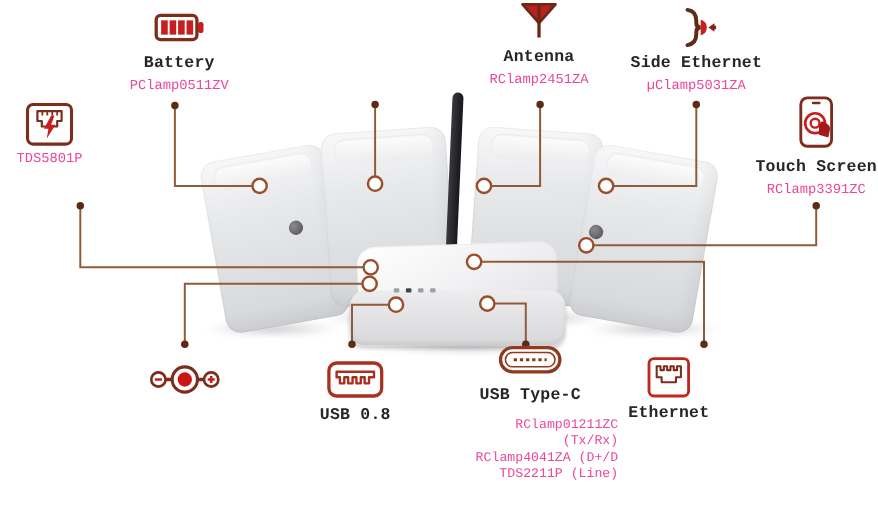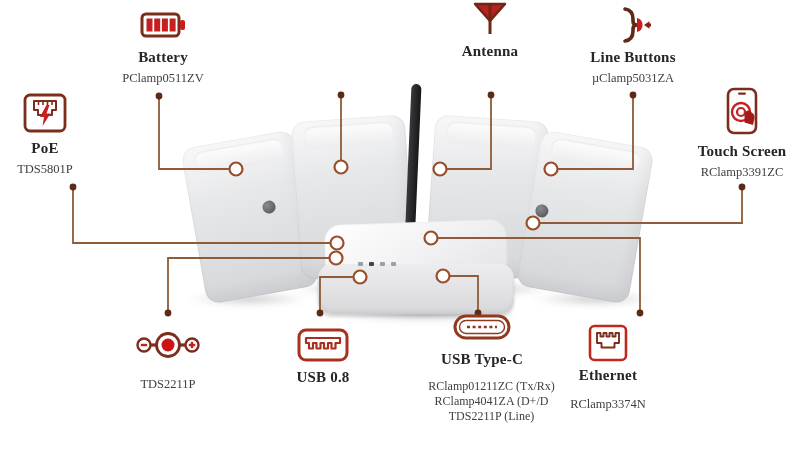--- a/index.html
+++ b/index.html
@@ -1,26 +1,26 @@
 <!DOCTYPE html>
 <html><head>
 <meta charset="utf-8">
 <style>
   html,body{margin:0;padding:0;background:#ffffff;}
   .stage{position:relative;width:798px;height:470px;background:#ffffff;overflow:hidden;
-         font-family:Liberation Serif, serif;}
+         font-family:Liberation Mono, monospace;}
   
   .callout{position:absolute;text-align:center;}
   .callout .icon{height:38px;display:flex;align-items:center;justify-content:center;}
   .callout .title{margin-top:5px;font-size:15px;font-weight:bold;color:#262626;letter-spacing:.2px;}
-  .callout .part{margin-top:5px;font-size:12.5px;color:#404040;}
+  .callout .part{margin-top:5px;font-size:12.5px;color:#ec4899;}
   .callout.bottom .part{margin-top:13px;}
   .callout.poe .title{margin-top:8px;}
   .callout.touch .icon{height:52px;}
-  .callout.usbc .parts{margin-top:11px;text-align:center;padding-left:19px;}
+  .callout.usbc .parts{margin-top:11px;text-align:right;padding-left:19px;}
   .callout.usbc .part{margin:0;font-size:12px;line-height:15px;}
   
   .scene{position:absolute;inset:0;}
   .node{position:absolute;width:114px;height:158px;border-radius:14px;
         background:linear-gradient(175deg,#f8f8f9 0%,#e7e8ea 35%,#d4d5d8 100%);
         box-shadow:inset 0 0 0 1px rgba(0,0,0,.04), inset -6px -8px 14px rgba(0,0,0,.05);}
   .node::before{content:"";position:absolute;top:6px;left:12px;right:12px;height:22px;
         border-radius:9px;background:linear-gradient(#fdfdfe,#ededef);
         box-shadow:inset 0 1px 2px rgba(0,0,0,.09);}
   .node .btn{position:absolute;width:13px;height:13px;border-radius:50%;
@@ -139,48 +139,48 @@
 
 
   <div class="callout lbl" style="left:430px;top:0;width:120px;">
     <div class="icon">
       <svg width="40" height="36" viewBox="0 0 40 36">
         <polygon points="5,3 35,3 20,20" fill="#b92020" stroke="#6f2715" stroke-width="2.5" stroke-linejoin="round"></polygon>
         <line x1="20" y1="4" x2="20" y2="33" stroke="#6f2715" stroke-width="3"></line>
       </svg>
     </div>
     <div class="title">Antenna</div>
+    <div class="part">RClamp2451ZA</div>
   </div>
 
   <div class="callout lbl" style="left:573px;top:6px;width:120px;">
     <div class="icon">
       <svg width="40" height="38" viewBox="0 0 40 38">
         <path d="M12 3 C19 4 20 9 20 13 L20 15 C20 18 22 19 24 19 C22 19 20 20 20 23 L20 25 C20 29 19 34 12 35" fill="none" stroke="#5f2a16" stroke-width="3.6" stroke-linecap="round"></path>
         <path d="M24 12 C28 13 29.5 16 29.5 19 C29.5 22 28 25 24 26 Z" fill="#c5201f"></path>
         <line x1="38" y1="19" x2="34" y2="19" stroke="#8a1f14" stroke-width="3"></line>
         <polygon points="31,19 36.5,15.2 36.5,22.8" fill="#8a1f14"></polygon>
       </svg>
     </div>
-    <div class="title">Line Buttons</div>
+    <div class="title">Side Ethernet</div>
     <div class="part">µClamp5031ZA</div>
   </div>
 
   <div class="callout poe lbl" style="left:0px;top:94px;width:90px;">
     <div class="icon">
       <svg width="44" height="40" viewBox="0 0 44 40">
         <rect x="2" y="2" width="40" height="36" rx="5" fill="#fff" stroke="#7c2d1b" stroke-width="2.8"></rect>
         <path d="M11 8 H33 V17 H29 V22 H15 V17 H11 Z" fill="none" stroke="#7c2d1b" stroke-width="2" stroke-linejoin="round"></path>
         <line x1="15.5" y1="8.5" x2="15.5" y2="12" stroke="#7c2d1b" stroke-width="1.6"></line>
         <line x1="20" y1="8.5" x2="20" y2="12" stroke="#7c2d1b" stroke-width="1.6"></line>
         <line x1="24.5" y1="8.5" x2="24.5" y2="12" stroke="#7c2d1b" stroke-width="1.6"></line>
         <line x1="29" y1="8.5" x2="29" y2="12" stroke="#7c2d1b" stroke-width="1.6"></line>
         <polygon points="23.5,12 17,24 21,24 19.5,33 27.5,20.5 23.5,20.5 26.5,12" fill="#c5201f"></polygon>
       </svg>
     </div>
-    <div class="title">PoE</div>
     <div class="part">TDS5801P</div>
   </div>
 
   <div class="callout touch lbl" style="left:683px;top:86px;width:118px;">
     <div class="icon">
       <svg width="40" height="50" viewBox="0 0 40 50">
         <rect x="6" y="2" width="28" height="44" rx="6" fill="#fff" stroke="#7c2d1b" stroke-width="2.6"></rect>
         <rect x="16" y="5.5" width="8" height="2.2" rx="1.1" fill="#7c2d1b"></rect>
         <circle cx="19" cy="25" r="9" fill="none" stroke="#c5201f" stroke-width="2.4"></circle>
         <circle cx="19" cy="25" r="4" fill="none" stroke="#c5201f" stroke-width="2.2"></circle>
@@ -198,21 +198,20 @@
         <line x1="5.8" y1="17" x2="12.2" y2="17" stroke="#c5201f" stroke-width="2.4"></line>
         <rect x="15.5" y="15.4" width="7" height="3.2" fill="#7c2d1b"></rect>
         <circle cx="33" cy="17" r="11.5" fill="none" stroke="#7c2d1b" stroke-width="2.8"></circle>
         <circle cx="33" cy="17" r="6.5" fill="#cb1414"></circle>
         <rect x="43.5" y="15.4" width="7" height="3.2" fill="#7c2d1b"></rect>
         <circle cx="57" cy="17" r="6.5" fill="#fff" stroke="#7c2d1b" stroke-width="2.4"></circle>
         <line x1="53.8" y1="17" x2="60.2" y2="17" stroke="#c5201f" stroke-width="2.4"></line>
         <line x1="57" y1="13.8" x2="57" y2="20.2" stroke="#c5201f" stroke-width="2.4"></line>
       </svg>
     </div>
-    <div class="part">TDS2211P</div>
   </div>
 
   <div class="callout bottom lbl" style="left:263px;top:326px;width:120px;">
     <div class="icon">
       <svg width="52" height="34" viewBox="0 0 52 34">
         <rect x="2" y="2" width="48" height="30" rx="7" fill="#fff" stroke="#a8301f" stroke-width="3"></rect>
         <path d="M9 10 H43 V15 H38.5 V20.5 H34.5 V15 H31 V20.5 H27 V15 H23.5 V20.5 H19.5 V15 H16 V20.5 H12 V15 H9 Z" fill="none" stroke="#a8301f" stroke-width="2.2" stroke-linejoin="round"></path>
       </svg>
     </div>
     <div class="title">USB 0.8</div>
@@ -235,16 +234,15 @@
   </div>
 
   <div class="callout bottom lbl" style="left:548px;top:324px;width:120px;">
     <div class="icon">
       <svg width="40" height="38" viewBox="0 0 40 38">
         <rect x="2" y="2" width="36" height="34" rx="4.5" fill="#fff" stroke="#c0281e" stroke-width="2.6"></rect>
         <path d="M9 19 L9 9 L12.5 9 L12.5 12.5 L15.5 12.5 L15.5 9 L18.5 9 L18.5 12.5 L21.5 12.5 L21.5 9 L24.5 9 L24.5 12.5 L27.5 12.5 L27.5 9 L31 9 L31 19 L26.5 19 L26.5 23.5 L13.5 23.5 L13.5 19 Z" fill="#fff" stroke="#7c2d1b" stroke-width="1.9" stroke-linejoin="round"></path>
       </svg>
     </div>
     <div class="title">Ethernet</div>
-    <div class="part">RClamp3374N</div>
   </div>
 
 </div>
 
 </body></html>

